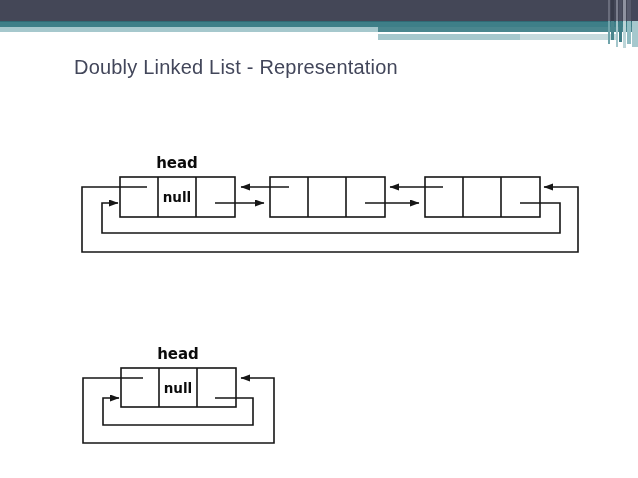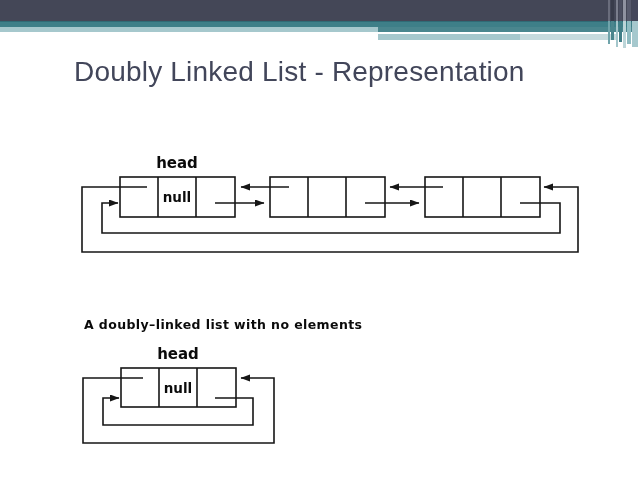--- a/index.html
+++ b/index.html
@@ -14,21 +14,21 @@
   .band-right-teal{position:absolute;left:378px;top:27px;width:260px;height:5px;background:#4A868E;}
   .band-right-light{position:absolute;left:378px;top:34px;width:142px;height:6px;background:#A6C8CD;}
   .band-right-lighter{position:absolute;left:520px;top:34px;width:98px;height:6px;background:#C6DADD;}
   .corner{position:absolute;left:607px;top:0;width:31px;height:48px;}
   .stripe{position:absolute;top:0;}
   .stripe .sg{width:100%;height:21px;}
   .stripe .st{width:100%;}
   
   .title{
     position:absolute;left:74px;top:56px;margin:0;
-    font-size:28px;font-weight:400;color:#42465A;letter-spacing:0.2px;
+    font-size:20px;font-weight:400;color:#42465A;letter-spacing:0.2px;
     font-family:"Liberation Sans",sans-serif;white-space:nowrap;
   }
   
   .caption{
     position:absolute;color:#0b0b0b;white-space:nowrap;
     font-family:"DejaVu Sans",sans-serif;font-weight:bold;font-size:12.5px;letter-spacing:0.4px;
   }
   .c1{left:84px;top:123px;}
   .c2{left:84px;top:317px;}
   
@@ -112,21 +112,20 @@
     <line class="shape" x1="155" y1="53" x2="204" y2="53" marker-end="url(#ah1)"></line>
     <line class="shape" x1="229" y1="37" x2="181" y2="37" marker-end="url(#ah1)"></line>
     <line class="shape" x1="305" y1="53" x2="359" y2="53" marker-end="url(#ah1)"></line>
     <line class="shape" x1="383" y1="37" x2="330" y2="37" marker-end="url(#ah1)"></line>
     <polyline class="shape" points="460,53 500,53 500,83 42,83 42,53 58,53" marker-end="url(#ah1)"></polyline>
 
     <text class="headtext" x="117" y="18">head</text>
     <text class="nulltext" x="117" y="52">null</text>
   </svg>
 
-  <div class="caption c2">A doubly–linked list with no elements</div>
 
   <svg class="d2" width="240" height="114" viewBox="0 0 240 114">
     <defs>
       <marker id="ah2" orient="auto" markerUnits="userSpaceOnUse" markerWidth="11" markerHeight="9" refX="9" refY="3.5">
         <path d="M0,0 L9.5,3.5 L0,7 Z" fill="#161616"></path>
       </marker>
     </defs>
 
     <g>
       <rect class="shape" x="61" y="28" width="115" height="39"></rect>

